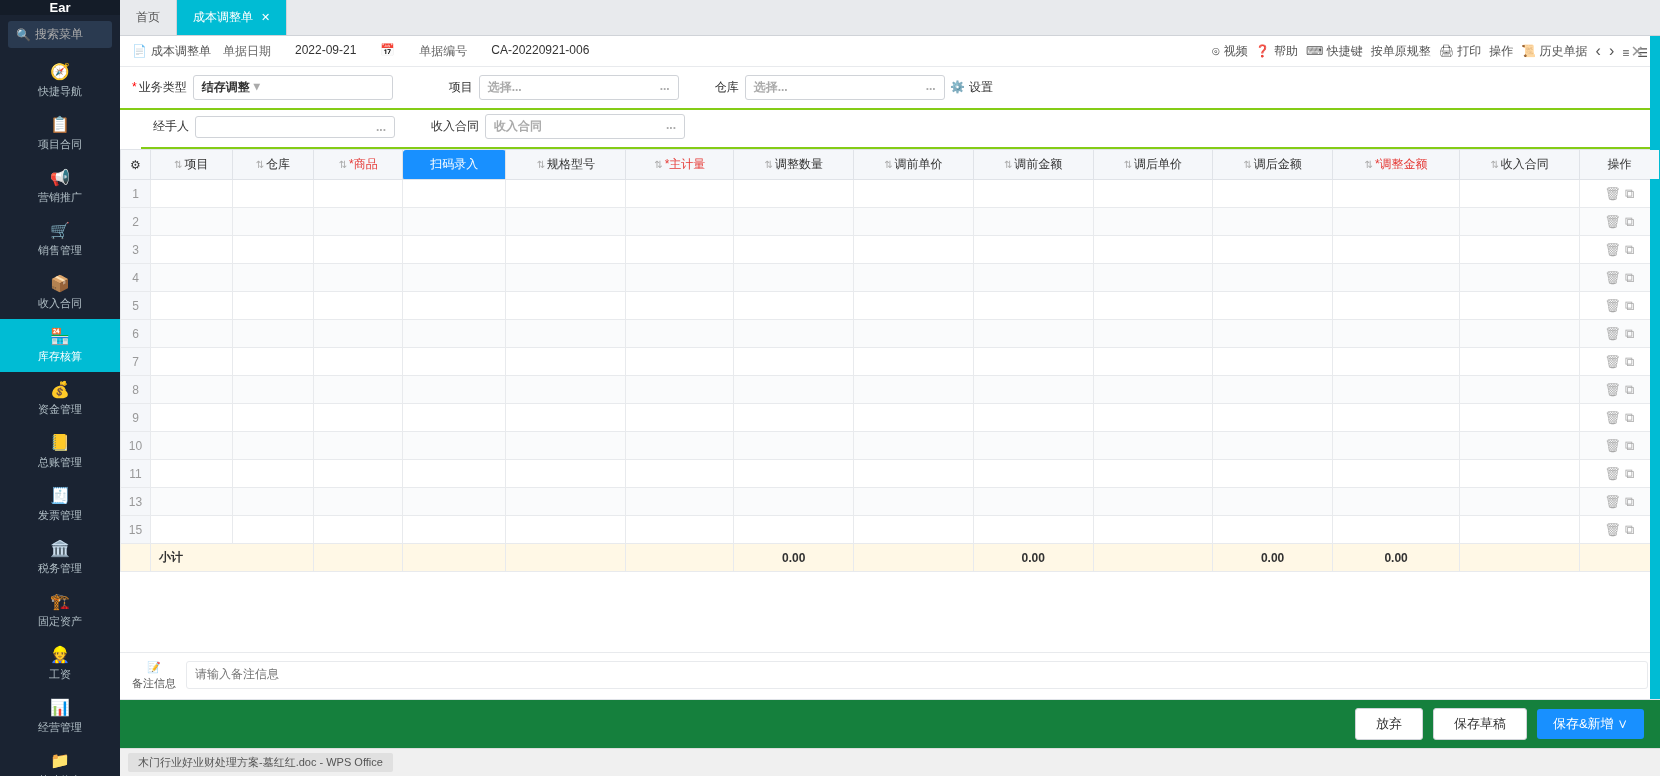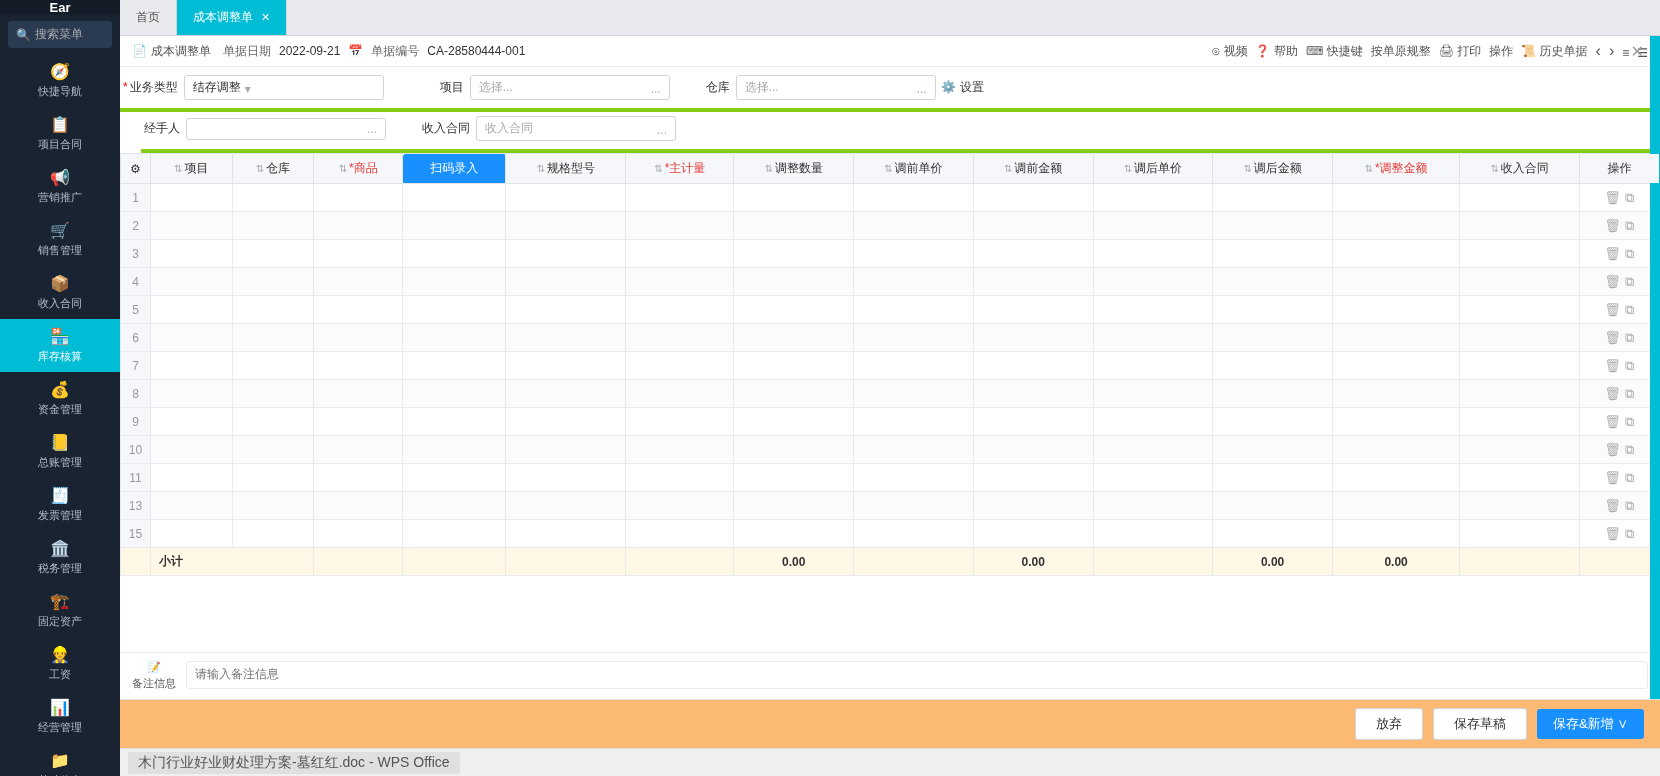--- a/index.html
+++ b/index.html
@@ -24,31 +24,31 @@
     .tab.active { background: #00bcd4; color: #fff; }
     .tab .close-btn { margin-left: 8px; cursor: pointer; font-size: 11px; }
     .tab-close { margin-left: 8px; }
 
     
     .content { flex: 1; background: #fff; margin: 0; overflow: hidden; display: flex; flex-direction: column; position: relative; }
 
     
     .toolbar { display: flex; align-items: center; padding: 6px 12px; background: #fff; border-bottom: 1px solid #e8eaed; gap: 12px; flex-wrap: wrap; }
     .toolbar-title { font-size: 12px; color: #555; display: flex; align-items: center; gap: 4px; }
-    .toolbar-info { display: flex; align-items: center; gap: 8px; font-size: 12px; color: #333; }
+    .toolbar-info { display: flex; align-items: flex-start; gap: 24px; font-size: 12px; color: #333; }
     .toolbar-info .label { color: #666; }
     .toolbar-right { margin-left: auto; display: flex; align-items: flex-end; gap: 8px; font-size: 12px; color: #555; }
     .toolbar-right span { cursor: pointer; display: flex; align-items: center; gap: 2px; }
 
     
-    .form-section { padding: 8px 3px; background: #fff; border-bottom: 4px solid #84cc16; display: flex; flex-wrap: wrap; gap: 8px 16px; align-items: center; }
+    .form-section { padding: 8px 12px; background: #fff; border-bottom: 2px solid #84cc16; display: flex; flex-wrap: wrap; gap: 8px 16px; align-items: center; }
     .form-row { display: flex; align-items: center; gap: 6px; }
     .form-label { font-size: 12px; color: #333; white-space: nowrap; }
     .form-label.required::before { content: '*'; color: red; margin-right: 2px; }
-    .form-input { display: flex; align-items: flex-end; gap: 4px; border: 1px solid #d0d3d8; border-radius: 3px; padding: 3px 8px; min-width: 120px; background: #fff; font-size: 12px; color: #333; }
+    .form-input { display: flex; align-items: flex-start; gap: 4px; border: 1px solid #d0d3d8; border-radius: 3px; padding: 3px 8px; min-width: 120px; background: #fff; font-size: 12px; color: #333; font-weight: bold; }
     .form-input.wide { min-width: 200px; }
     .form-input .dots { color: #aaa; margin-left: auto; }
     .form-input .arrow { color: #aaa; }
     .form-select-value { color: #333; }
 
     
     .table-wrapper { flex: 1; overflow: auto; position: relative; }
     table { width: 100%; border-collapse: collapse; font-size: 12px; }
     thead tr { background: #f5f7fa; }
     thead th { border: 1px solid #e0e3e8; padding: 6px 8px; text-align: center; white-space: nowrap; color: #333; font-weight: normal; position: sticky; top: 0; background: #f5f7fa; z-index: 2; }
@@ -66,30 +66,30 @@
     .action-icon { cursor: pointer; color: #aaa; font-size: 13px; }
     .gear-col { width: 30px; background: #f5f7fa; }
     .op-col { width: 80px; }
 
     
     .remarks-section { padding: 8px 12px; background: #fff; border-top: 1px solid #e8eaed; display: flex; align-items: flex-start; gap: 10px; }
     .remarks-icon { display: flex; flex-direction: column; align-items: center; gap: 2px; font-size: 11px; color: #555; cursor: pointer; }
     .remarks-input { flex: 1; border: 1px solid #e8eaed; border-radius: 3px; padding: 6px 8px; font-size: 12px; color: #aaa; background: #fff; outline: none; font-family: Liberation Mono, monospace; }
 
     
-    .footer { display: flex; align-items: center; justify-content: flex-end; padding: 8px 16px; background: #fdba74; border-top: 1px solid #e0e3e8; gap: 10px; }
+    .footer { display: flex; align-items: center; justify-content: flex-end; padding: 8px 16px; background: #15803d; border-top: 1px solid #e0e3e8; gap: 10px; }
     .btn { padding: 6px 20px; border-radius: 3px; border: 1px solid #d0d3d8; cursor: pointer; font-size: 13px; }
     .btn-default { background: #fff; color: #333; }
     .btn-save-new { background: #1890ff; color: #fff; border: none; padding: 6px 16px; border-radius: 3px; cursor: pointer; font-size: 13px; }
 
     
     .right-edge { width: 12px; background: #00bcd4; position: absolute; right: 0; top: 0; bottom: 0; display: flex; flex-direction: column; align-items: center; justify-content: center; }
 
     
-    .wps-bar { height: 28px; background: #f0f0f0; display: flex; align-items: center; padding: 0 8px; font-size: 14px; color: #555; border-top: 1px solid #ddd; }
+    .wps-bar { height: 28px; background: #f0f0f0; display: flex; align-items: center; padding: 0 8px; font-size: 11px; color: #555; border-top: 1px solid #ddd; }
 
     .content-wrap { flex: 1; display: flex; flex-direction: column; position: relative; overflow: hidden; }
 
     .close-window { position: absolute; right: 16px; top: 6px; cursor: pointer; font-size: 16px; color: #999; }
   </style>
 </head>
 <body>
 
 <div class="sidebar">
   <div class="sidebar-header">Ear</div>
@@ -177,21 +177,21 @@
       <div class="toolbar">
         <div class="toolbar-title">
           <span>📄</span>
           <span>成本调整单</span>
         </div>
         <div class="toolbar-info">
           <span class="label">单据日期</span>
           <span>2022-09-21</span>
           <span>📅</span>
           <span class="label">单据编号</span>
-          <span>CA-28580444-001</span>
+          <span>CA-20220921-006</span>
         </div>
         <div class="toolbar-right">
           <span>⊙ 视频</span>
           <span>❓ 帮助</span>
           <span>⌨ 快捷键</span>
           <span>按单原规整</span>
           <span>🖨 打印</span>
           <span>操作</span>
           <span>📜 历史单据</span>
           <span style="font-size:16px;">‹</span>

